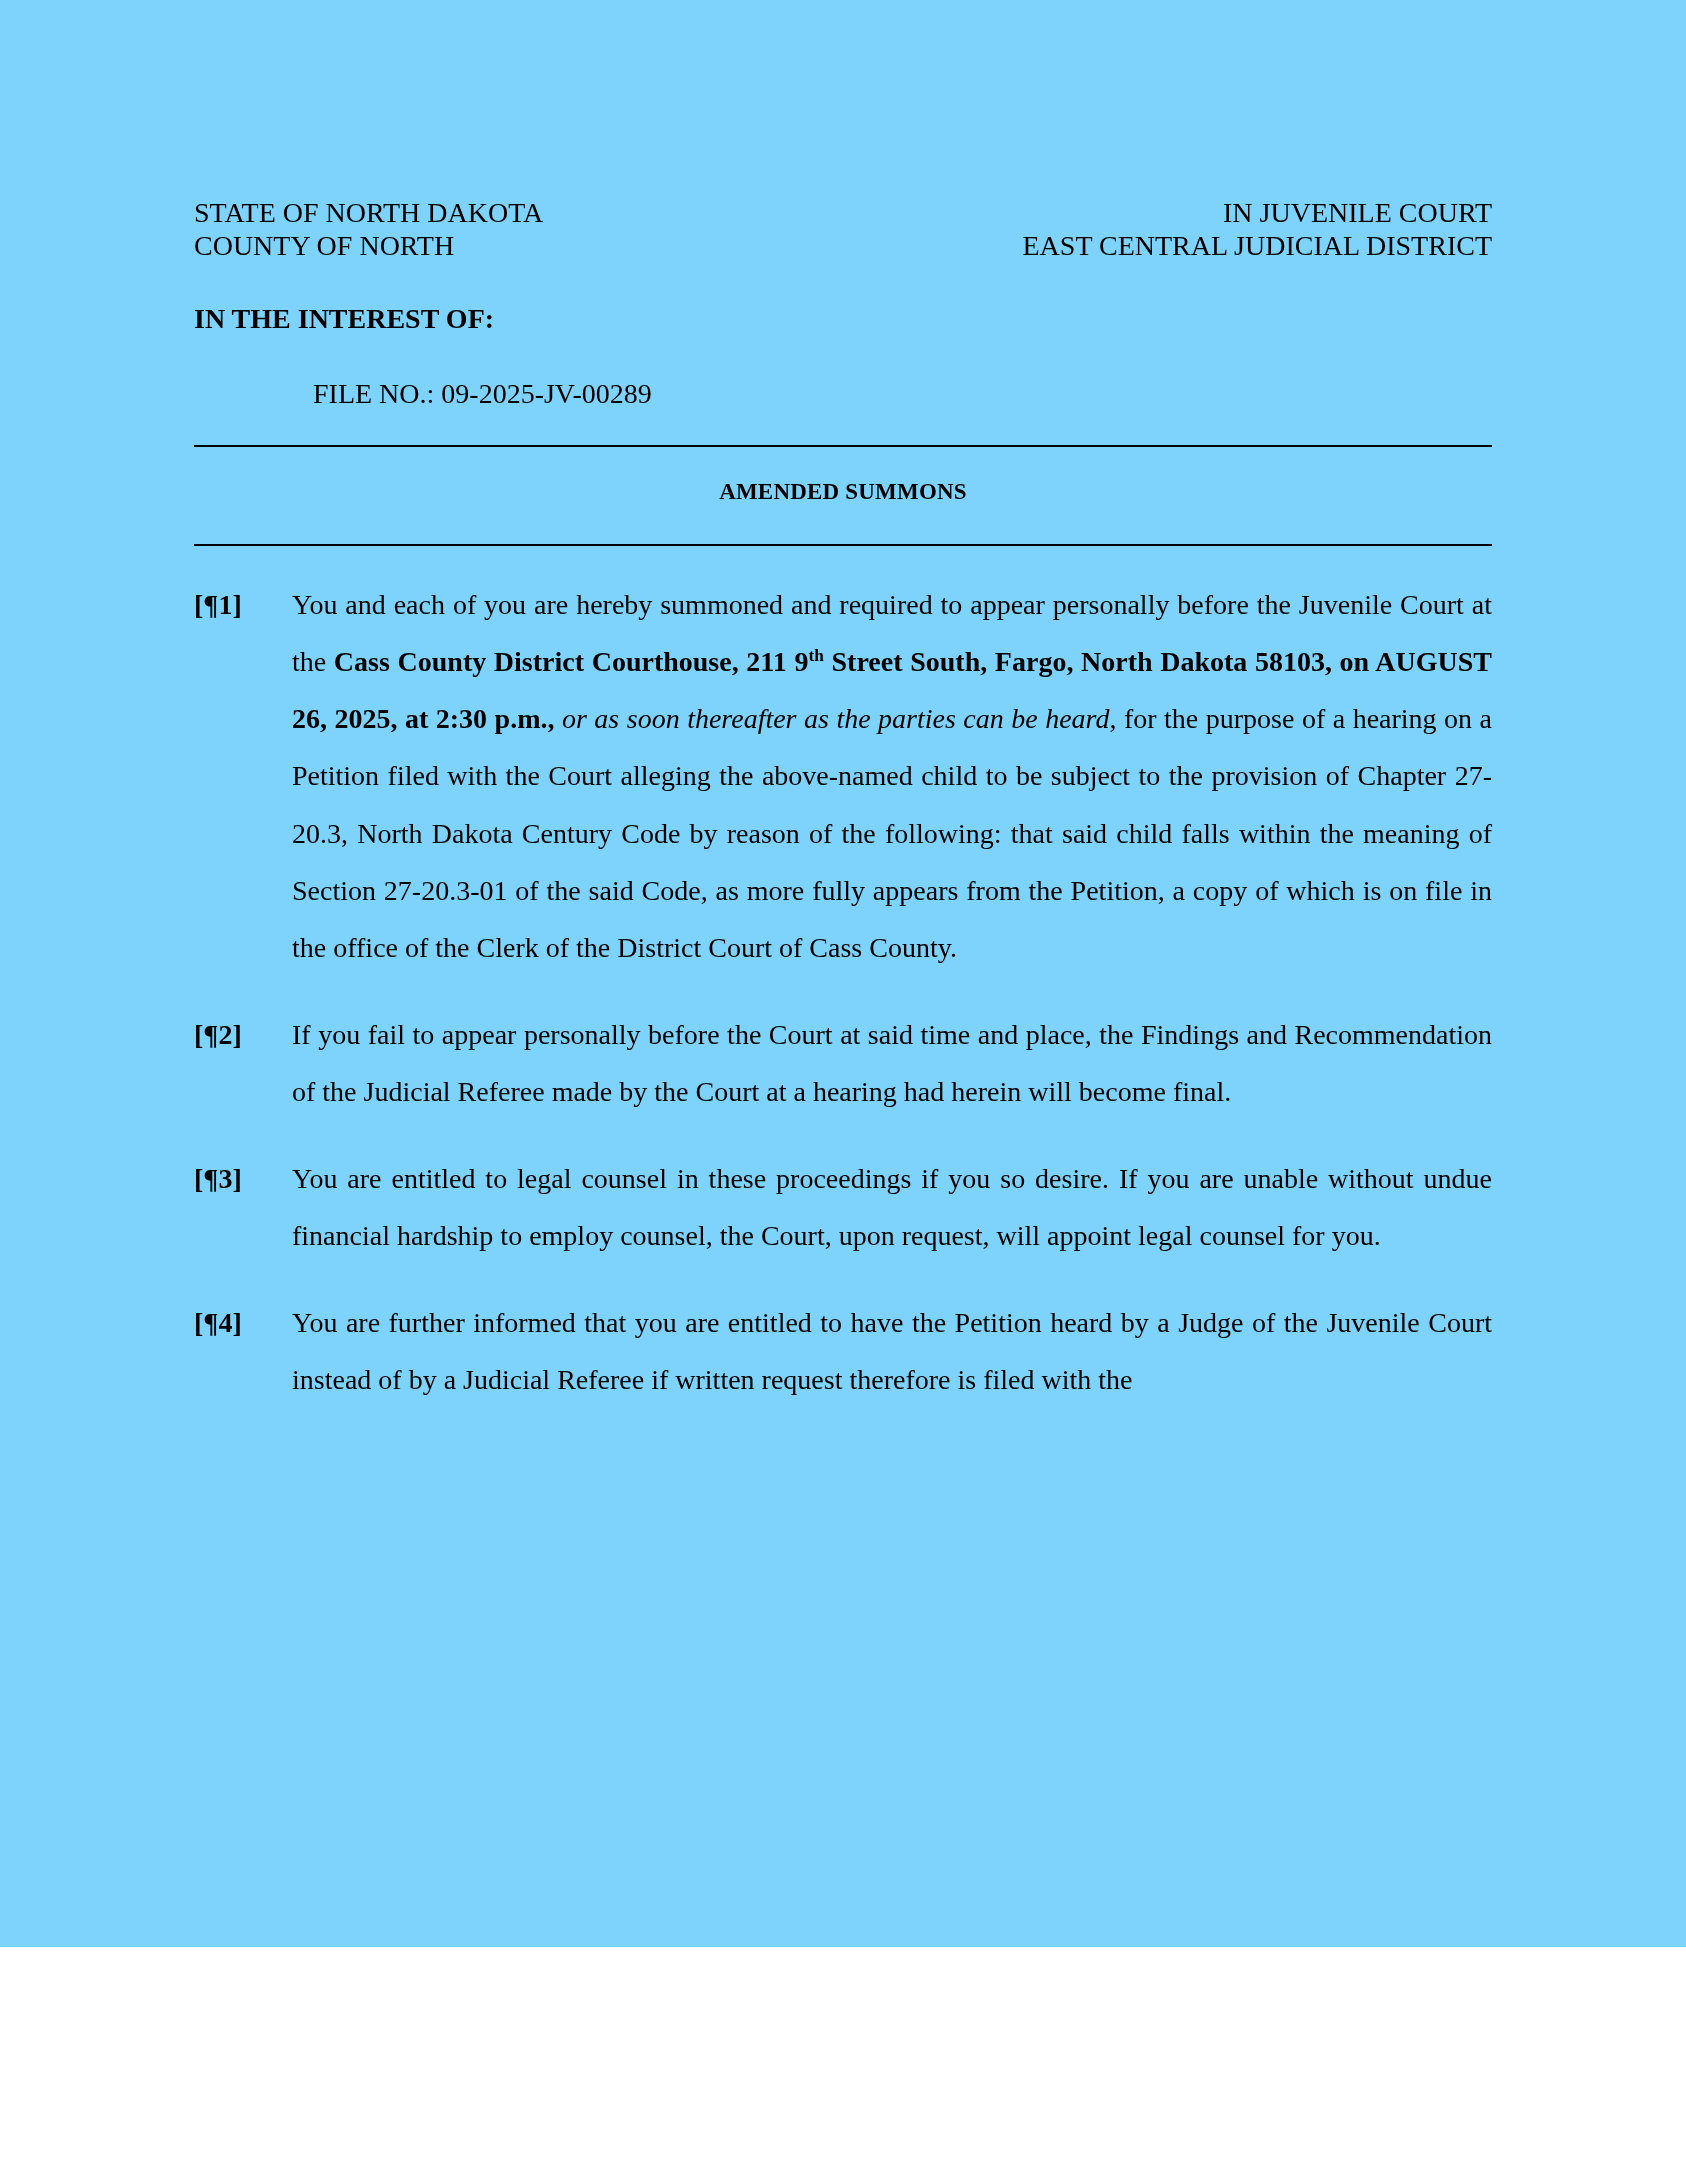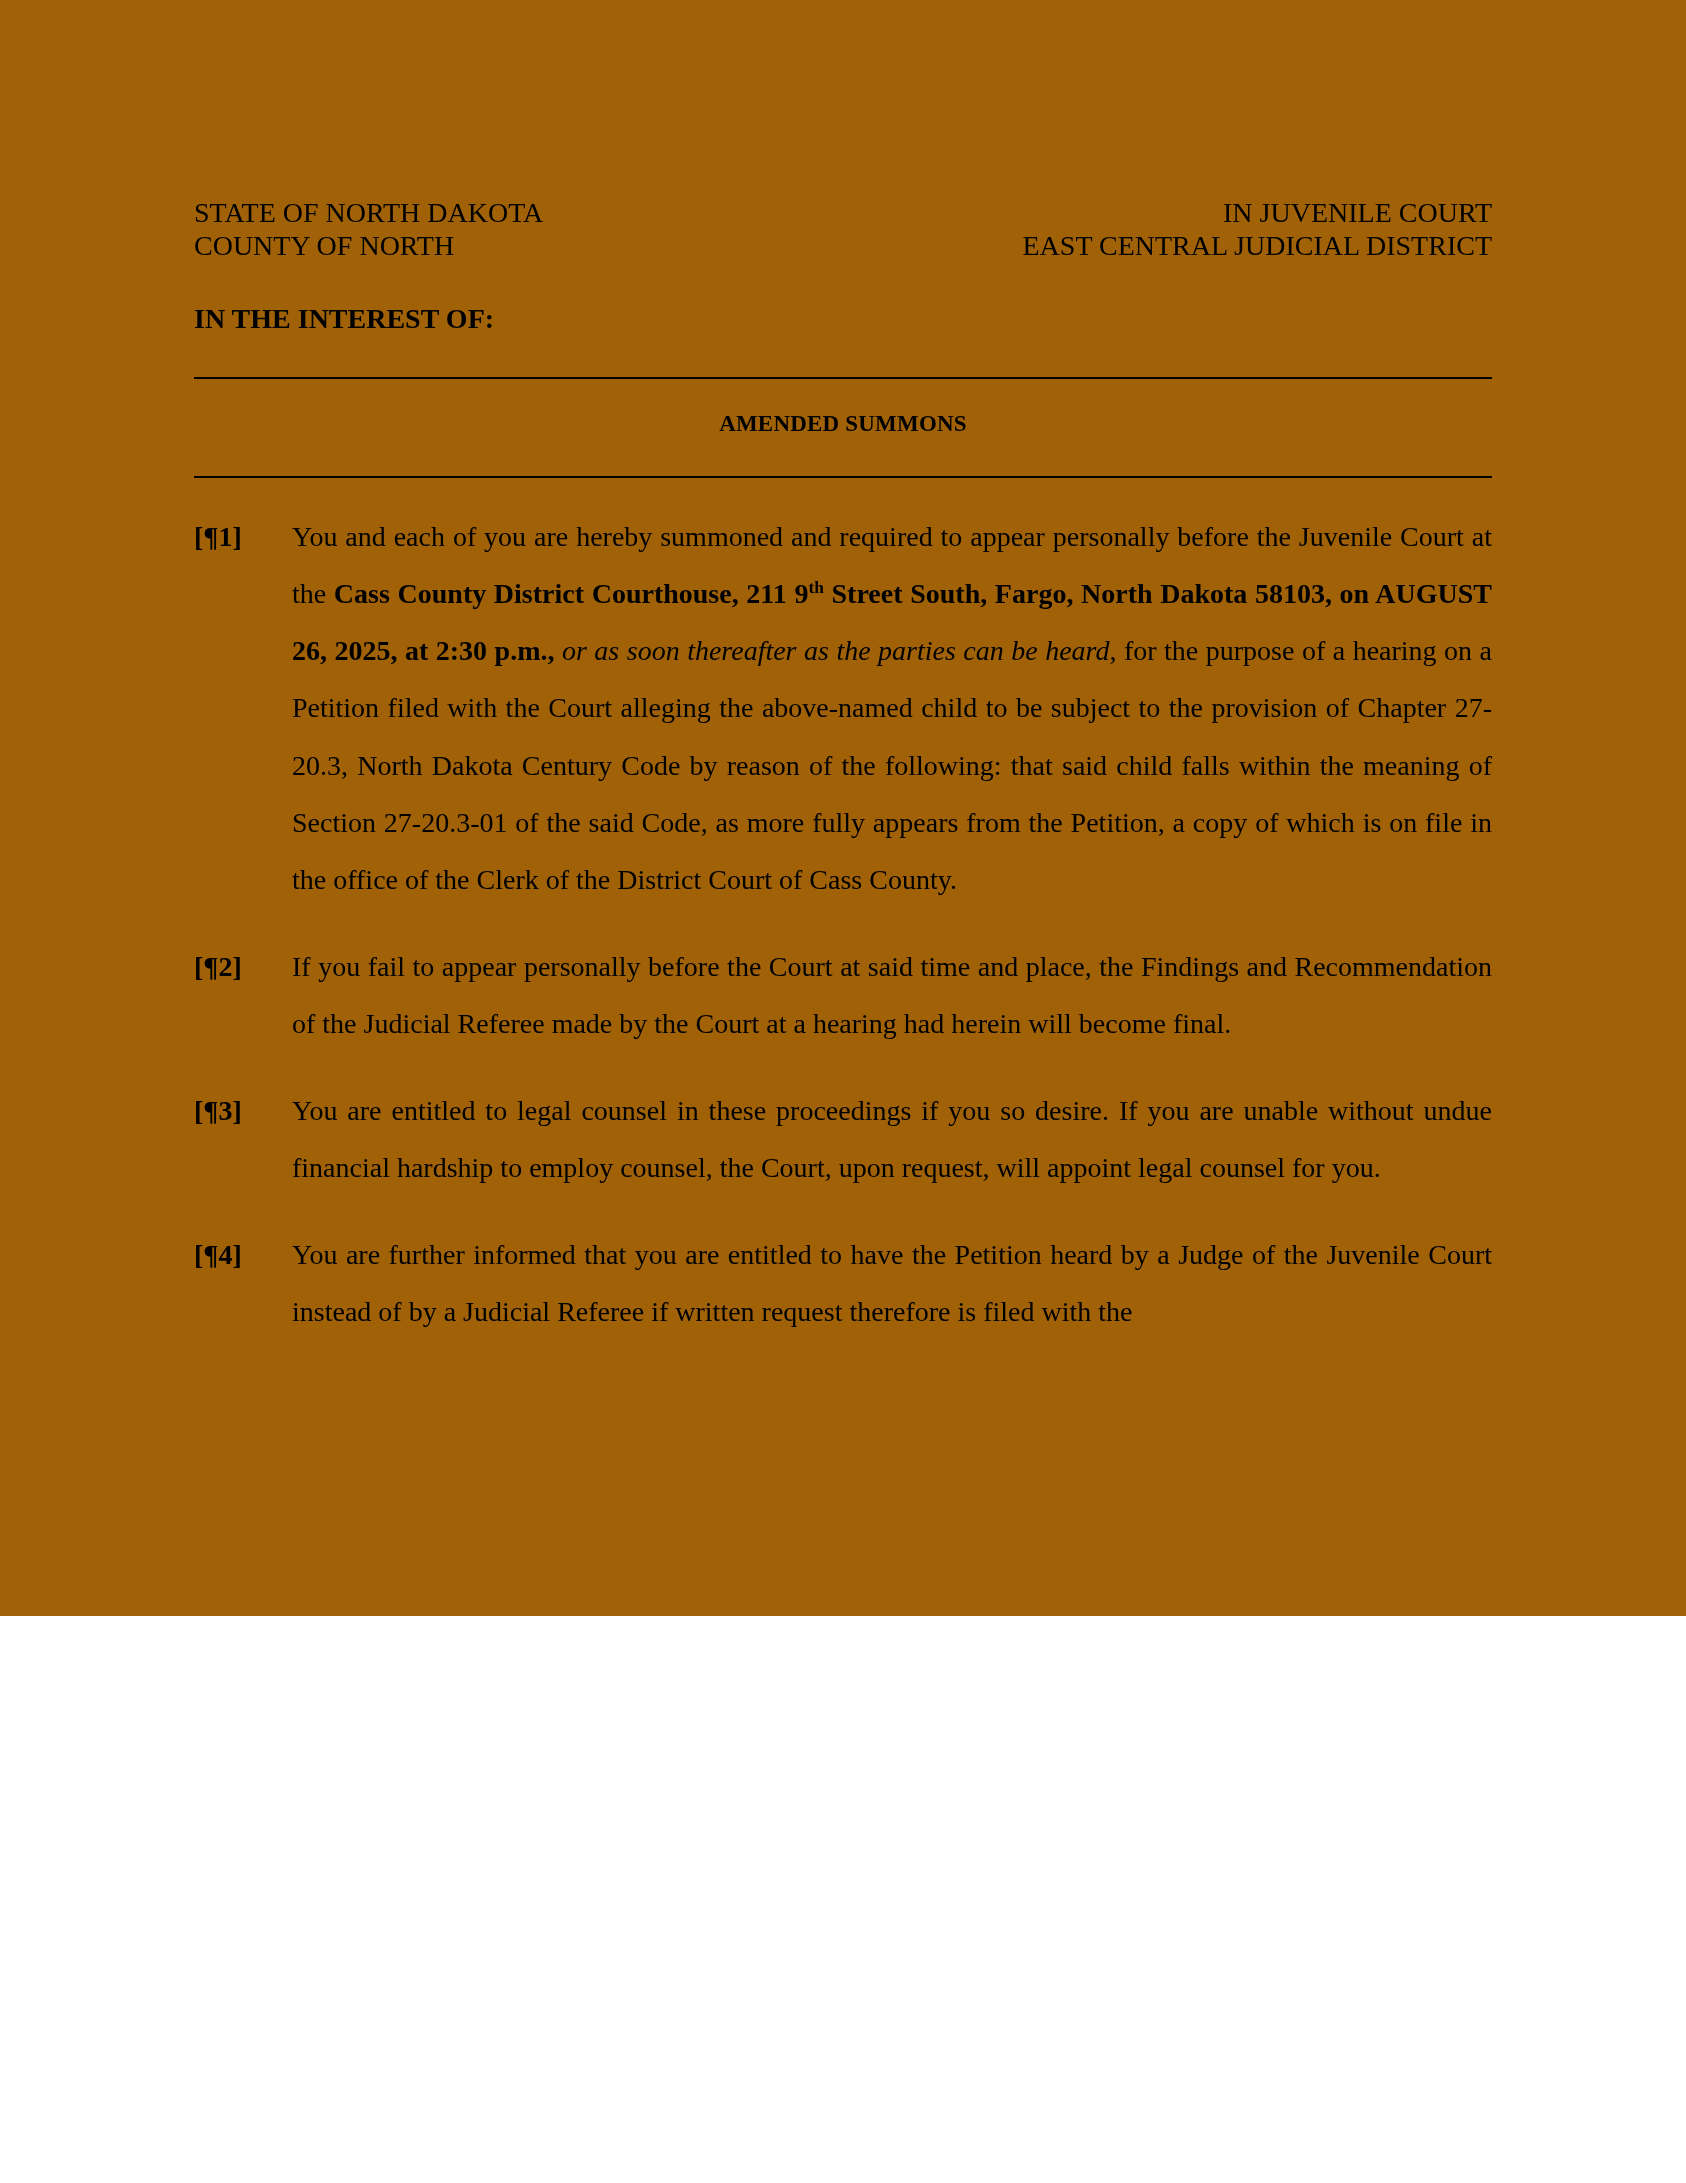--- a/index.html
+++ b/index.html
@@ -8,22 +8,22 @@
     padding: 0;
     background: #ffffff;
   }
   body {
     font-family: "Liberation Serif", "DejaVu Serif", serif;
     color: #000000;
   }
   .page {
     position: relative;
     width: 1687px;
-    height: 1616px;
-    background: #a16207;
+    height: 1947px;
+    background: #7dd3fc;
     box-sizing: border-box;
     padding: 196px 194px 0 194px;
     overflow: hidden;
   }
   .content {
     width: 1298px;
   }
 
   
   .caption {
@@ -118,20 +118,21 @@
       </div>
       <div class="caption-col-right">
         <span class="caption-line">IN JUVENILE COURT</span>
         <span class="caption-line">EAST CENTRAL JUDICIAL DISTRICT</span>
       </div>
     </div>
 
     <div class="interest-heading">IN THE INTEREST OF:</div>
 
     <div class="child-block">
+      <span class="child-line">FILE NO.: 09-2025-JV-00289</span>
     </div>
 
     <hr class="rule rule-top">
     <div class="doc-title">AMENDED SUMMONS</div>
     <hr class="rule rule-bottom">
 
 
     <div class="para">
       <span class="para-marker">[¶1]</span>
       <span class="para-body"><span>You and each of you are hereby summoned and required to appear personally before the Juvenile Court at the </span><b>Cass County District Courthouse, 211 9</b><b><sup>th</sup></b><b> Street South, Fargo, North Dakota 58103, on AUGUST 26, 2025, at 2:30 p.m.,</b><i> or as soon thereafter as the parties can be heard</i><span>, for the purpose of a hearing on a Petition filed with the Court alleging the above-named child to be subject to the provision of Chapter 27-20.3, North Dakota Century Code by reason of the following: that said child falls within the meaning of Section 27-20.3-01 of the said Code, as more fully appears from the Petition, a copy of which is on file in the office of the Clerk of the District Court of Cass County.</span></span>

